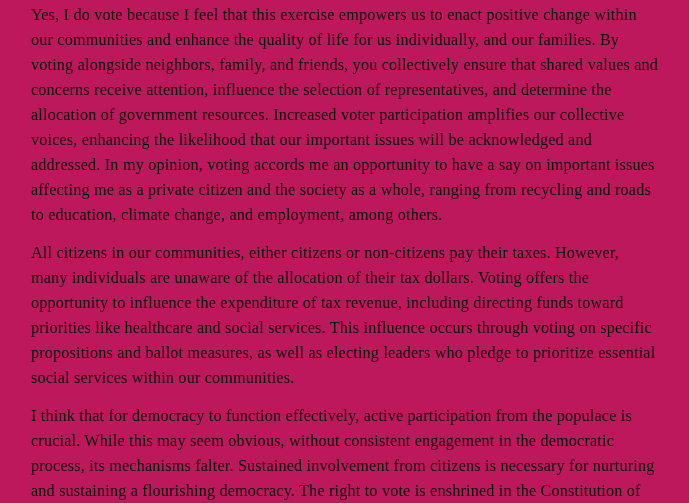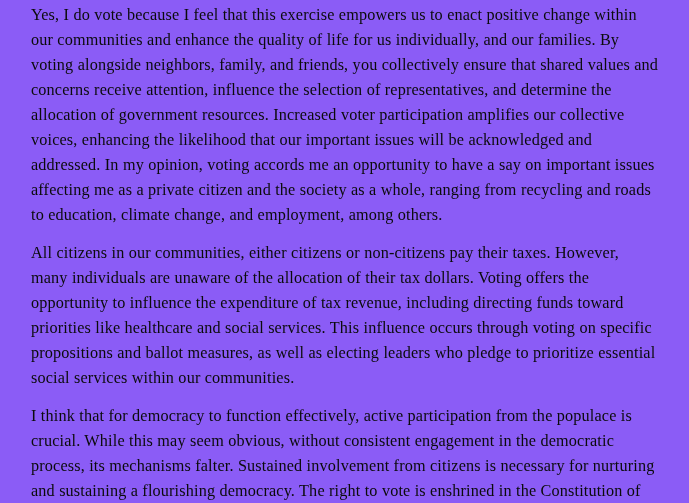--- a/index.html
+++ b/index.html
@@ -9,21 +9,21 @@
   }
   body {
     width: 689px;
     height: 503px;
     overflow: hidden;
     font-family: "Liberation Serif", "DejaVu Serif", serif;
   }
   .page {
     width: 689px;
     height: 503px;
-    background: #8b5cf6;
+    background: #be185d;
     box-sizing: border-box;
     padding: 3px 47px 0 31px;
     position: relative;
   }
   .doc-body {
     width: 628px;
   }
   .para {
     margin: 0 0 13px 0;
     font-size: 16.2px;

